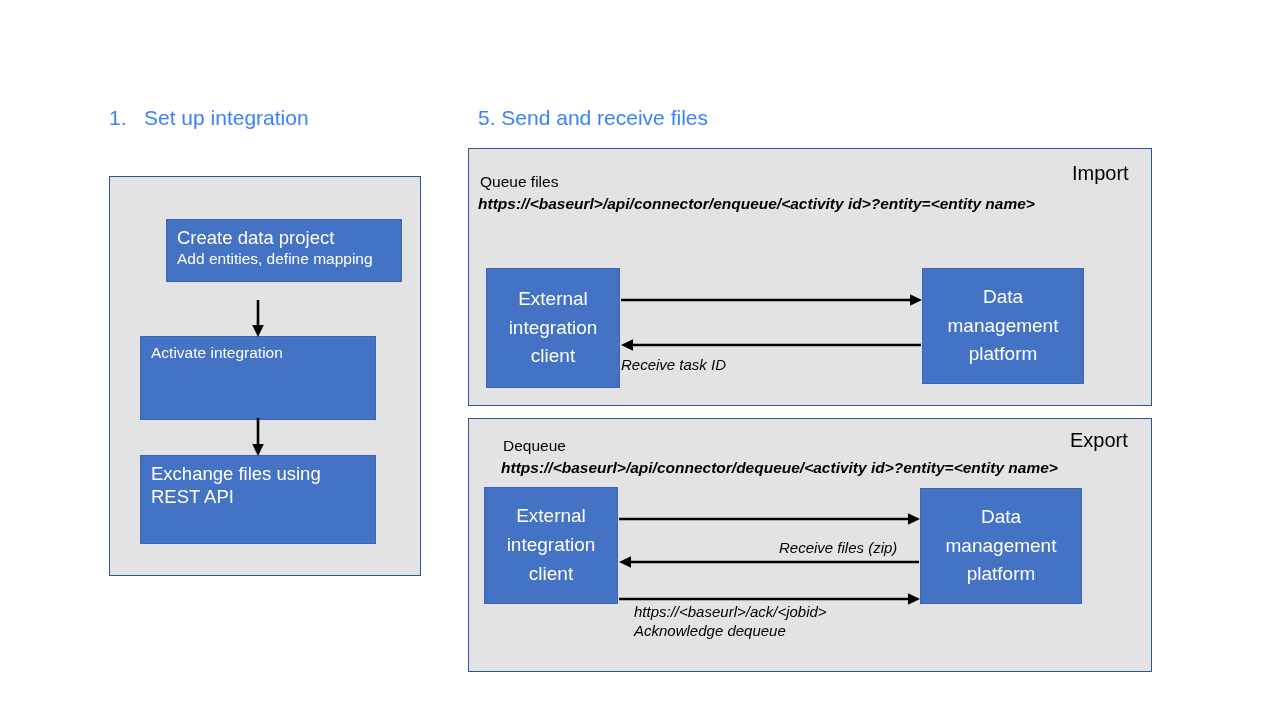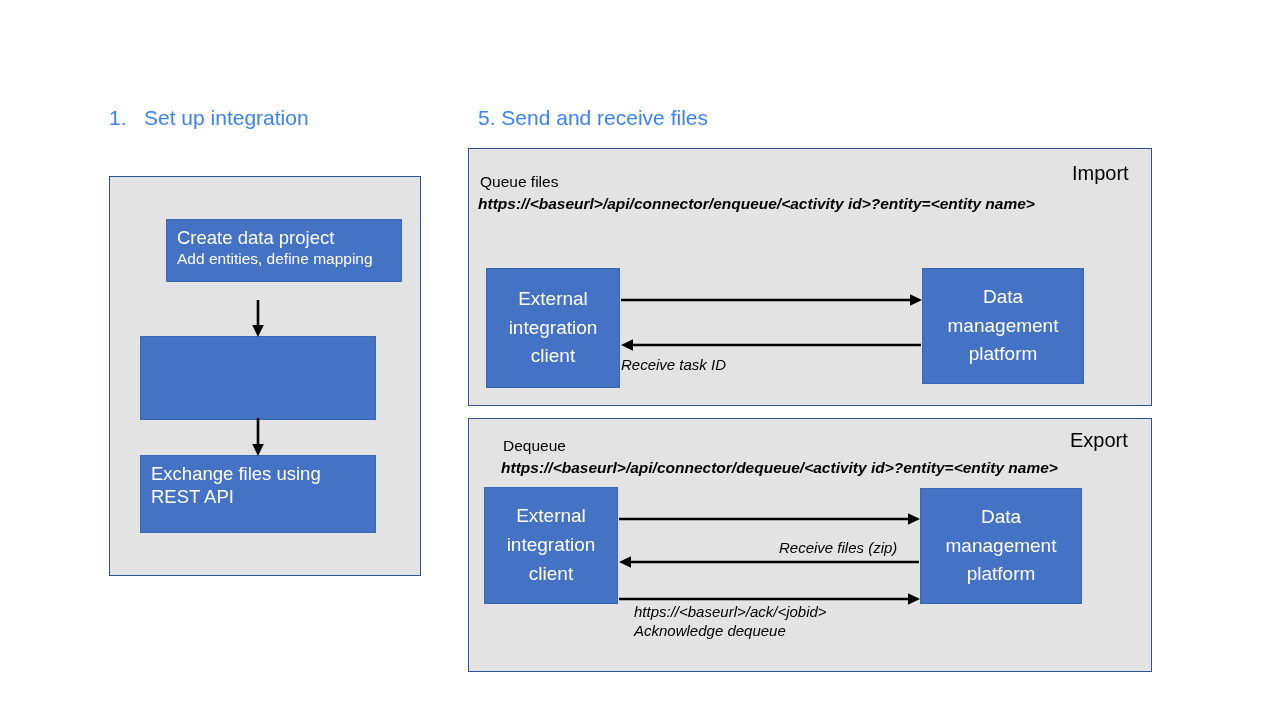--- a/index.html
+++ b/index.html
@@ -55,21 +55,21 @@
     line-height: 1.22;
     display: block;
   }
   .step-sub {
     font-size: 15.5px;
     line-height: 1.22;
     display: block;
   }
   #step-box-0 { left: 140px; top: 219px; width: 236px; height: 63px; margin-left: 26px; }
   #step-box-1 { left: 140px; top: 336px; width: 236px; height: 84px; }
-  #step-box-2 { left: 140px; top: 455px; width: 236px; height: 78px; }
+  #step-box-2 { left: 140px; top: 455px; width: 236px; height: 89px; }
 
   
   .v-arrow { left: 246px; width: 24px; }
   #v-arrow-0 { top: 300px; height: 38px; }
   #v-arrow-1 { top: 418px; height: 39px; }
 
   
   .actor-box {
     display: flex;
     align-items: center;
@@ -133,20 +133,21 @@
 <div class="abs heading" id="heading-left">1.   Set up integration</div>
 
 <div class="abs panel" id="panel-setup"></div>
 
 <div class="abs blue-box step-box" id="step-box-0">
   <span class="step-title">Create data project</span>
   <span class="step-sub">Add entities, define mapping</span>
 </div>
 
 <div class="abs blue-box step-box" id="step-box-1">
+  <span class="step-sub">Activate integration</span>
 </div>
 
 <div class="abs blue-box step-box" id="step-box-2">
   <span class="step-title">Exchange files using REST API</span>
 </div>
 
 <svg class="abs v-arrow" id="v-arrow-0" viewBox="0 0 24 38">
   <line x1="12" y1="0" x2="12" y2="28" stroke="#000" stroke-width="2.6"></line>
   <polygon points="12,37 6.2,25 17.8,25" fill="#000"></polygon>
 </svg>

